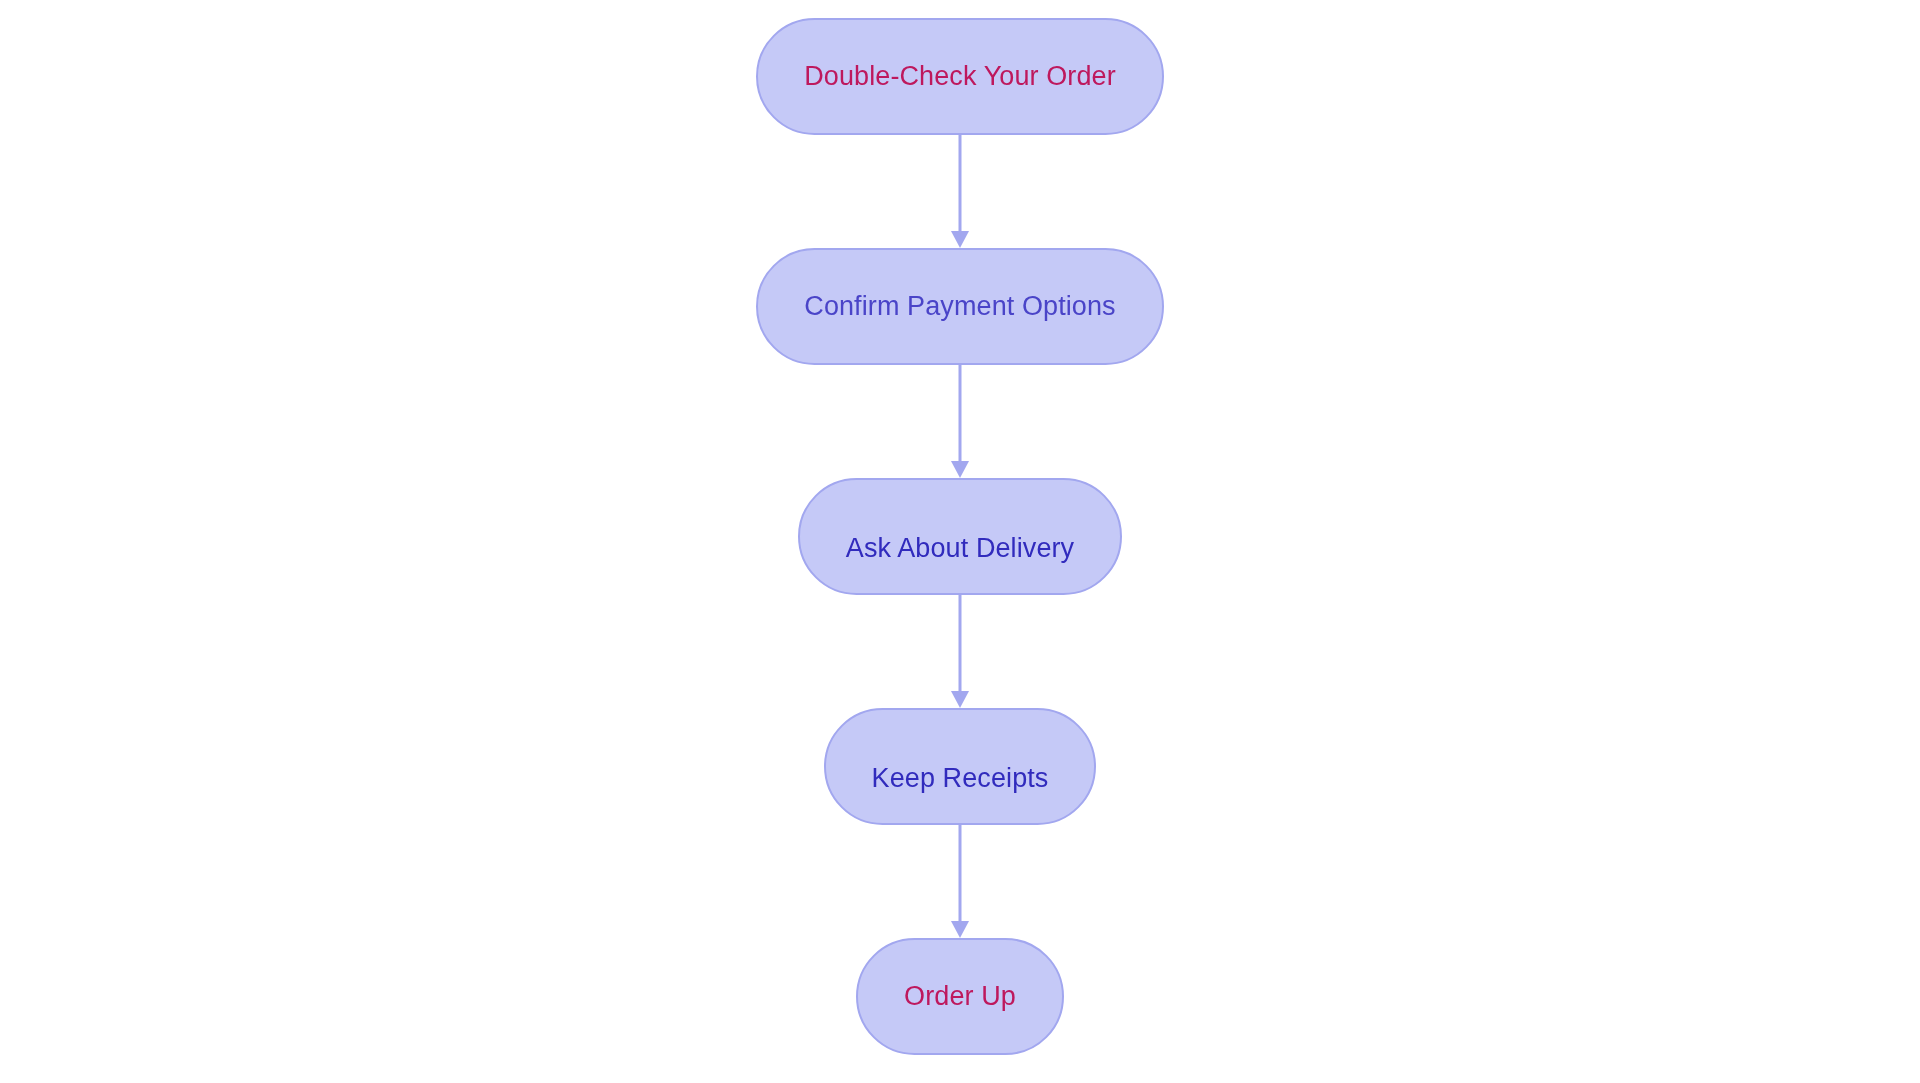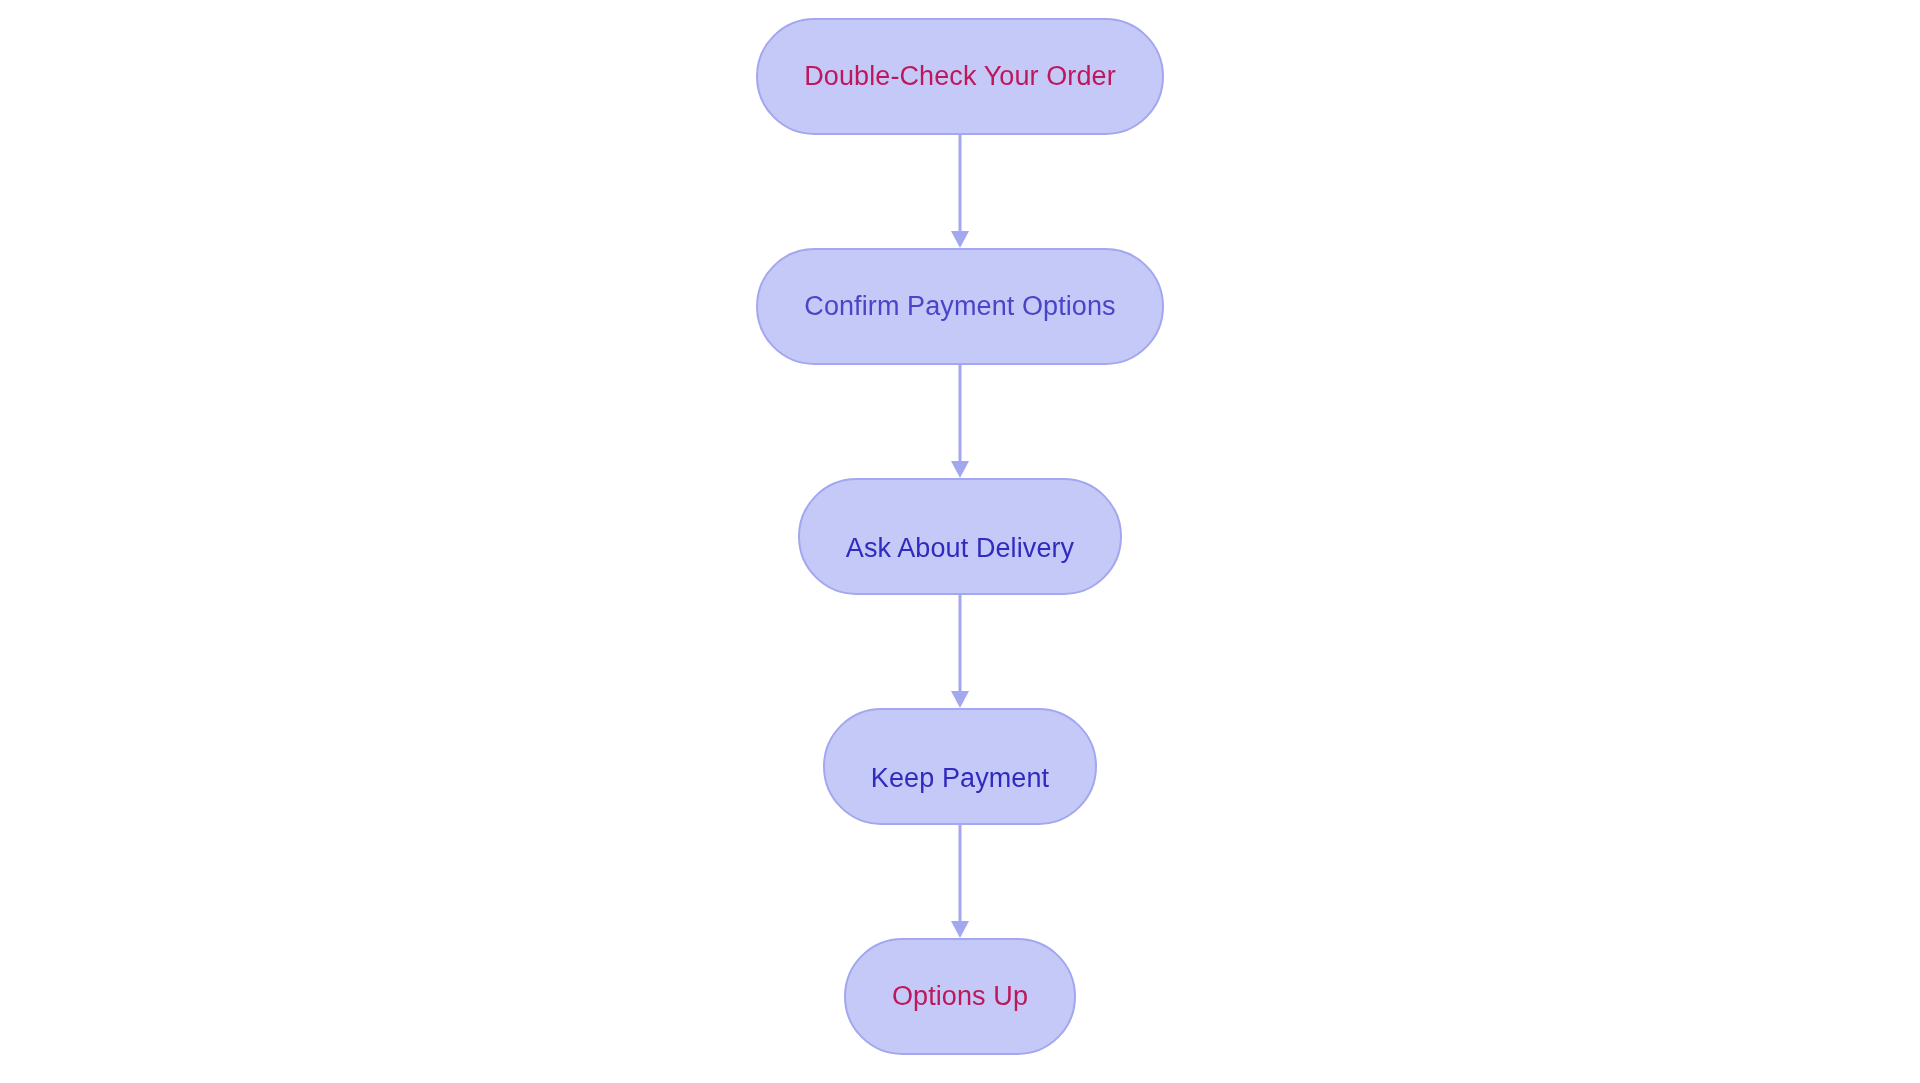--- a/index.html
+++ b/index.html
@@ -134,29 +134,29 @@
       </div>
     </div>
 
     <div class="connector">
       <div class="connector-line"></div>
       <div class="connector-arrowhead"></div>
     </div>
 
     <div class="flow-step">
       <div class="node node--tone-c">
-        <span class="node-label">Keep Payment</span>
+        <span class="node-label">Keep Receipts</span>
       </div>
     </div>
 
     <div class="connector">
       <div class="connector-line"></div>
       <div class="connector-arrowhead"></div>
     </div>
 
     <div class="flow-step">
       <div class="node node--tone-a">
-        <span class="node-label">Options Up</span>
+        <span class="node-label">Order Up</span>
       </div>
     </div>
 
   </div>
 </div>
 
 </body></html>

